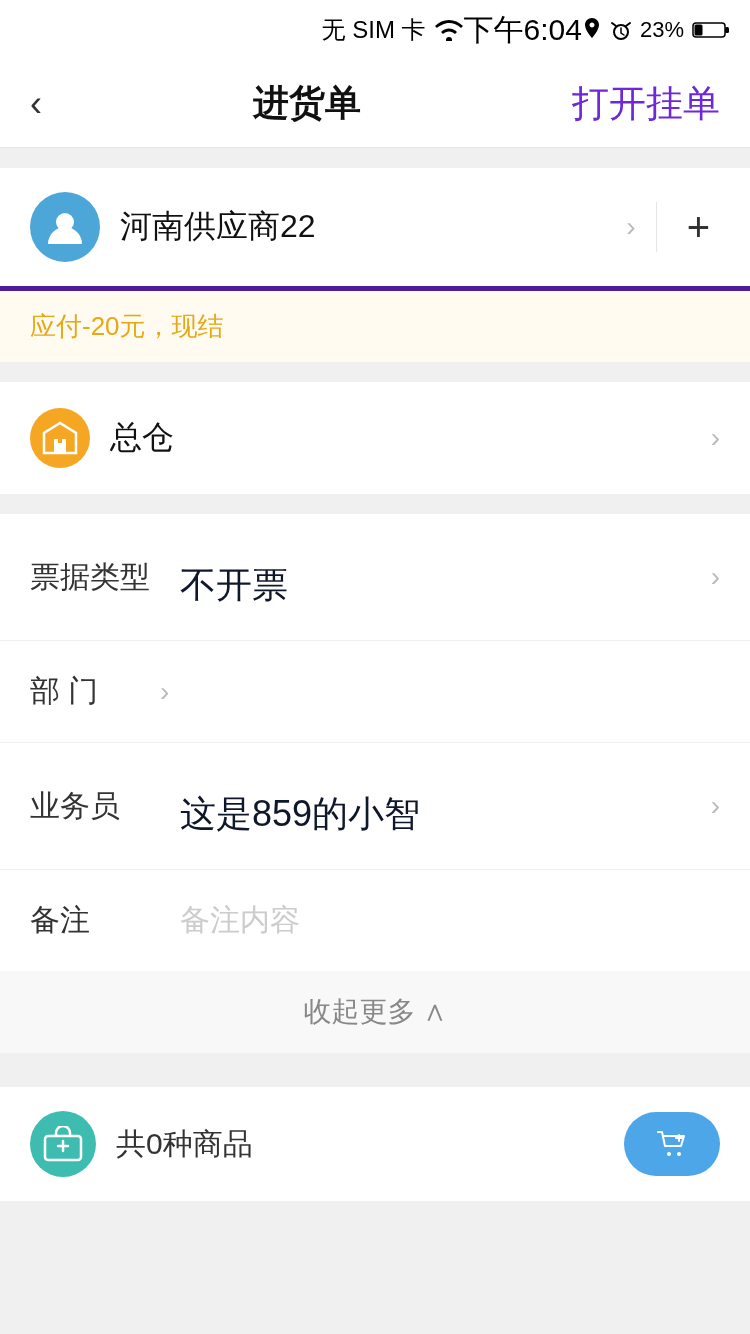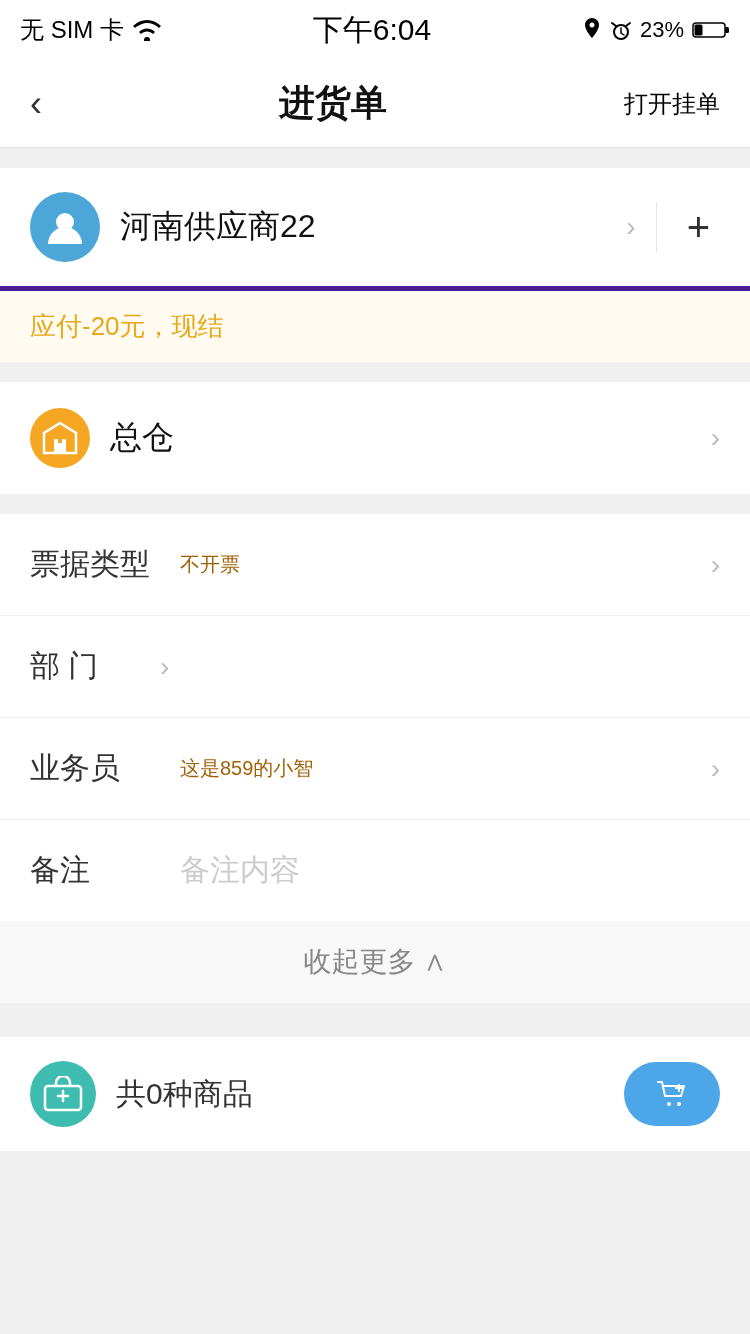--- a/index.html
+++ b/index.html
@@ -12,21 +12,21 @@
       font-size: 28px;
     }
 
     
     .status-bar {
       width: 750px;
       height: 60px;
       background: #fff;
       display: flex;
       align-items: center;
-      justify-content: space-between;
+      justify-content: flex-end;
       padding: 0 20px;
       font-size: 24px;
       color: #000;
     }
     .status-left { display: flex; align-items: center; gap: 8px; }
     .status-center { font-size: 30px; font-weight: 500; }
     .status-right { display: flex; align-items: center; gap: 8px; font-size: 22px; }
 
     
     .nav-bar {
@@ -43,22 +43,22 @@
       font-size: 36px;
       color: #333;
       cursor: pointer;
     }
     .nav-title {
       font-size: 36px;
       font-weight: 600;
       color: #111;
     }
     .nav-right-btn {
-      font-size: 24px;
-      color: #000000;
+      font-size: 37px;
+      color: #6d28d9;
       cursor: pointer;
     }
 
     
     .divider-bar {
       width: 750px;
       height: 20px;
       background: #f0f0f0;
     }
 
@@ -154,23 +154,24 @@
       border-bottom: 1px solid #f0f0f0;
     }
     .form-label {
       font-size: 30px;
       color: #333;
       width: 130px;
       flex-shrink: 0;
     }
     .form-value {
       flex: 1;
-      font-size: 20px;
-      color: #a16207;
+      font-size: 36px;
+      color: #0f172a;
       padding-left: 20px;
+      margin-top: 17px;
     }
     .form-placeholder {
       flex: 1;
       font-size: 30px;
       color: #ccc;
       padding-left: 20px;
     }
 
     
     .collapse-row {

